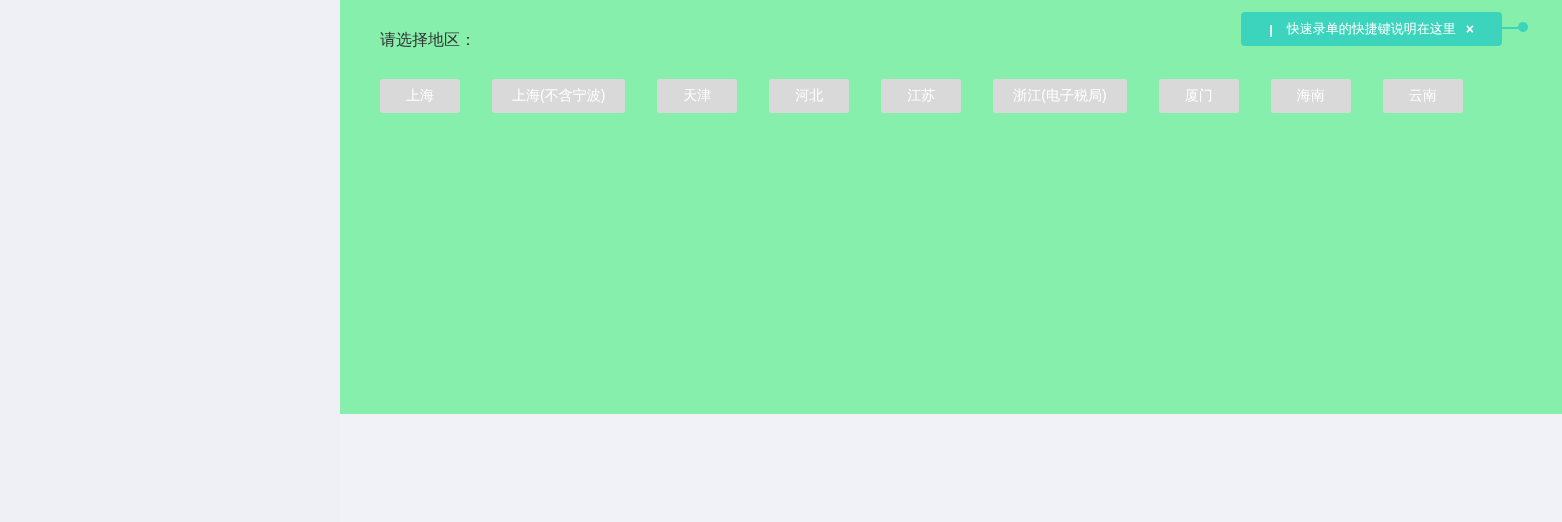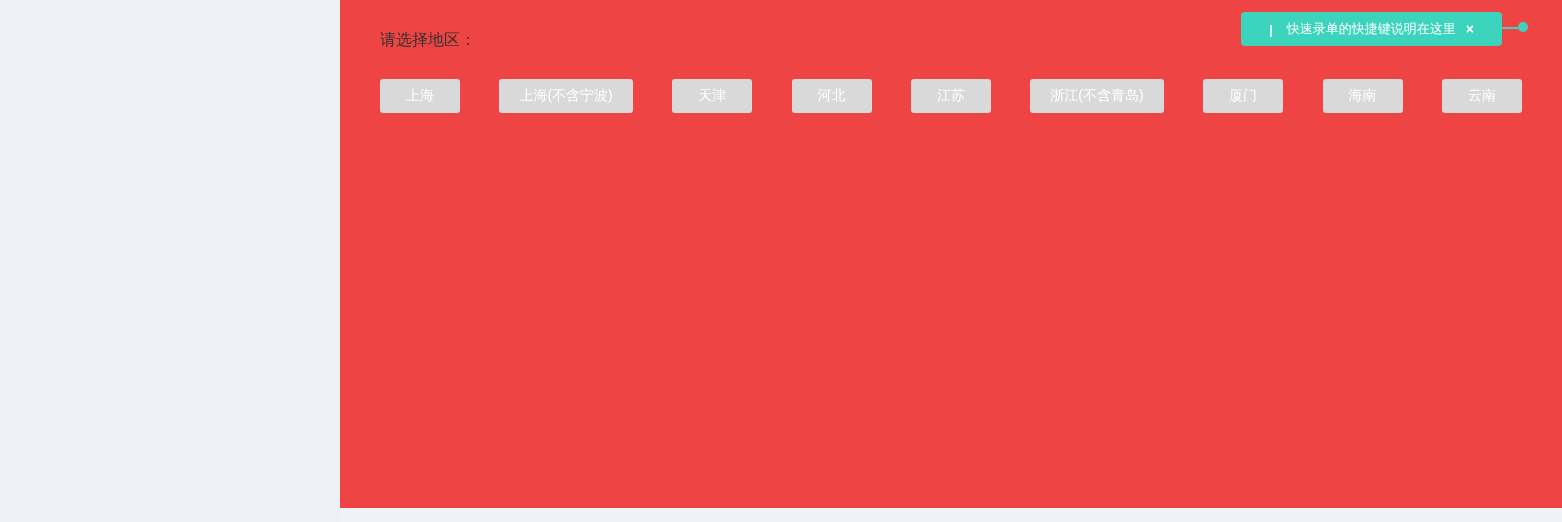--- a/index.html
+++ b/index.html
@@ -24,37 +24,36 @@
       width: 340px;
       height: 522px;
       background: #eef0f5;
     }
 
     .main-content {
       position: absolute;
       left: 340px;
       top: 0;
       right: 0;
-      height: 508px;
-      background: #ef4444;
+      height: 414px;
+      background: #86efac;
       padding: 30px 40px;
     }
 
     .page-title {
       font-size: 16px;
       color: #333;
       font-weight: normal;
       margin-bottom: 28px;
     }
 
     .region-buttons {
       display: flex;
       flex-wrap: wrap;
       gap: 32px;
-      justify-content: space-between;
     }
 
     .region-btn {
       padding: 8px 20px;
       background: #d9d9d9;
       border: none;
       border-radius: 3px;
       color: #fff;
       font-size: 14px;
       cursor: pointer;
@@ -122,21 +121,21 @@
 <div class="main-content">
   <div class="page-title">请选择地区：</div>
 
   <div class="region-buttons">
 
   <button class="region-btn">上海</button>
       <button class="region-btn">上海(不含宁波)</button>
       <button class="region-btn">天津</button>
       <button class="region-btn">河北</button>
       <button class="region-btn">江苏</button>
-      <button class="region-btn">浙江(不含青岛)</button>
+      <button class="region-btn">浙江(电子税局)</button>
       <button class="region-btn">厦门</button>
       <button class="region-btn">海南</button>
       <button class="region-btn">云南</button>
     </div>
 </div>
 
 <div class="tooltip-banner">
   <span>快速录单的快捷键说明在这里</span>
   <span class="tooltip-close">×</span>
 </div>

